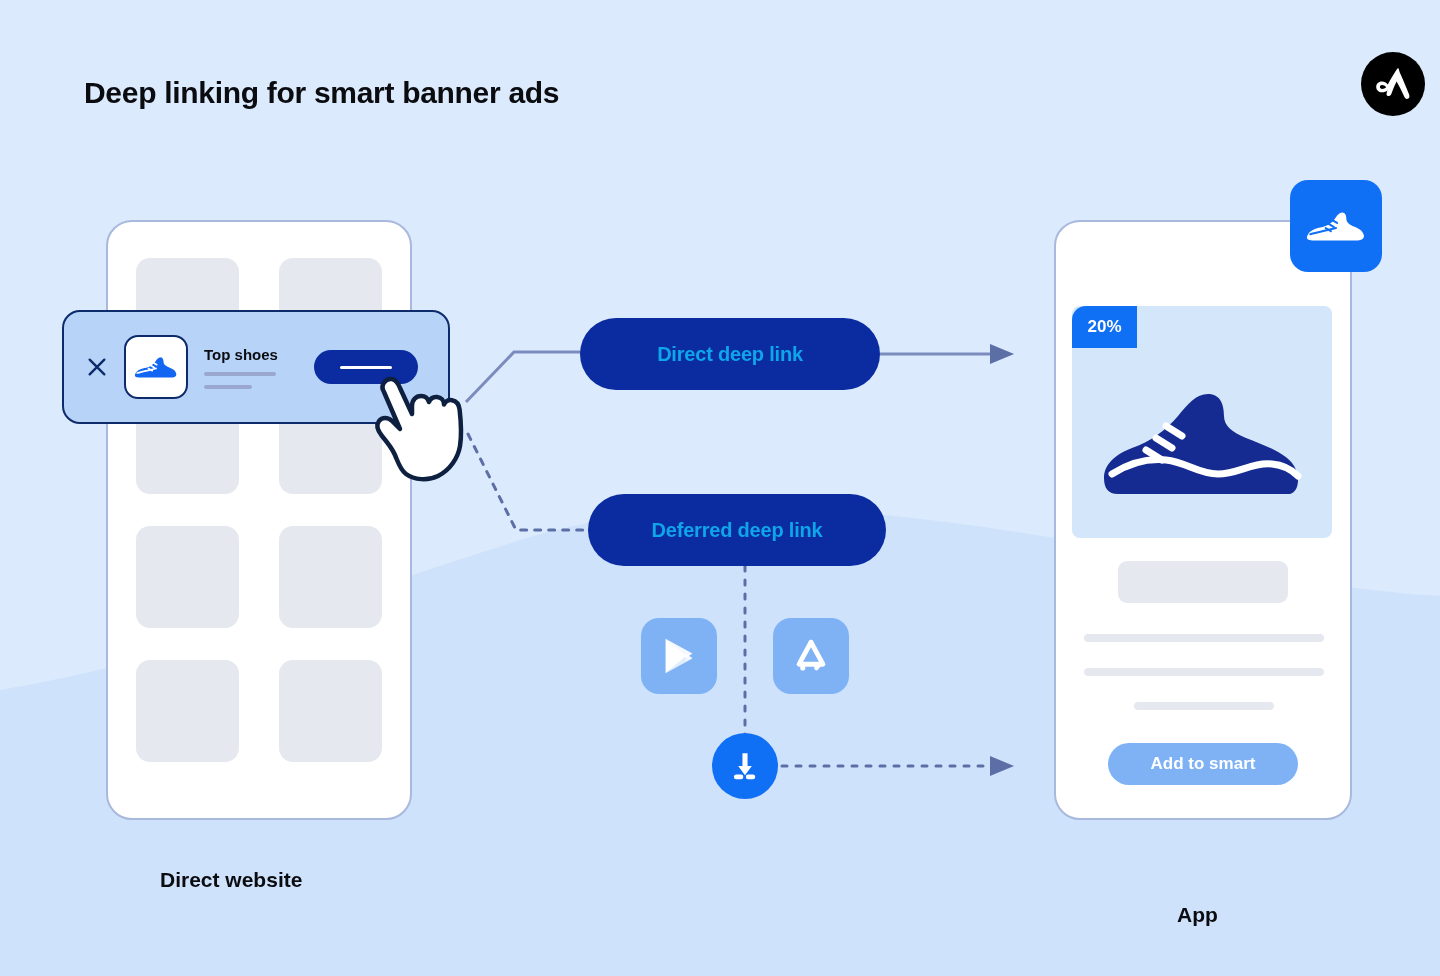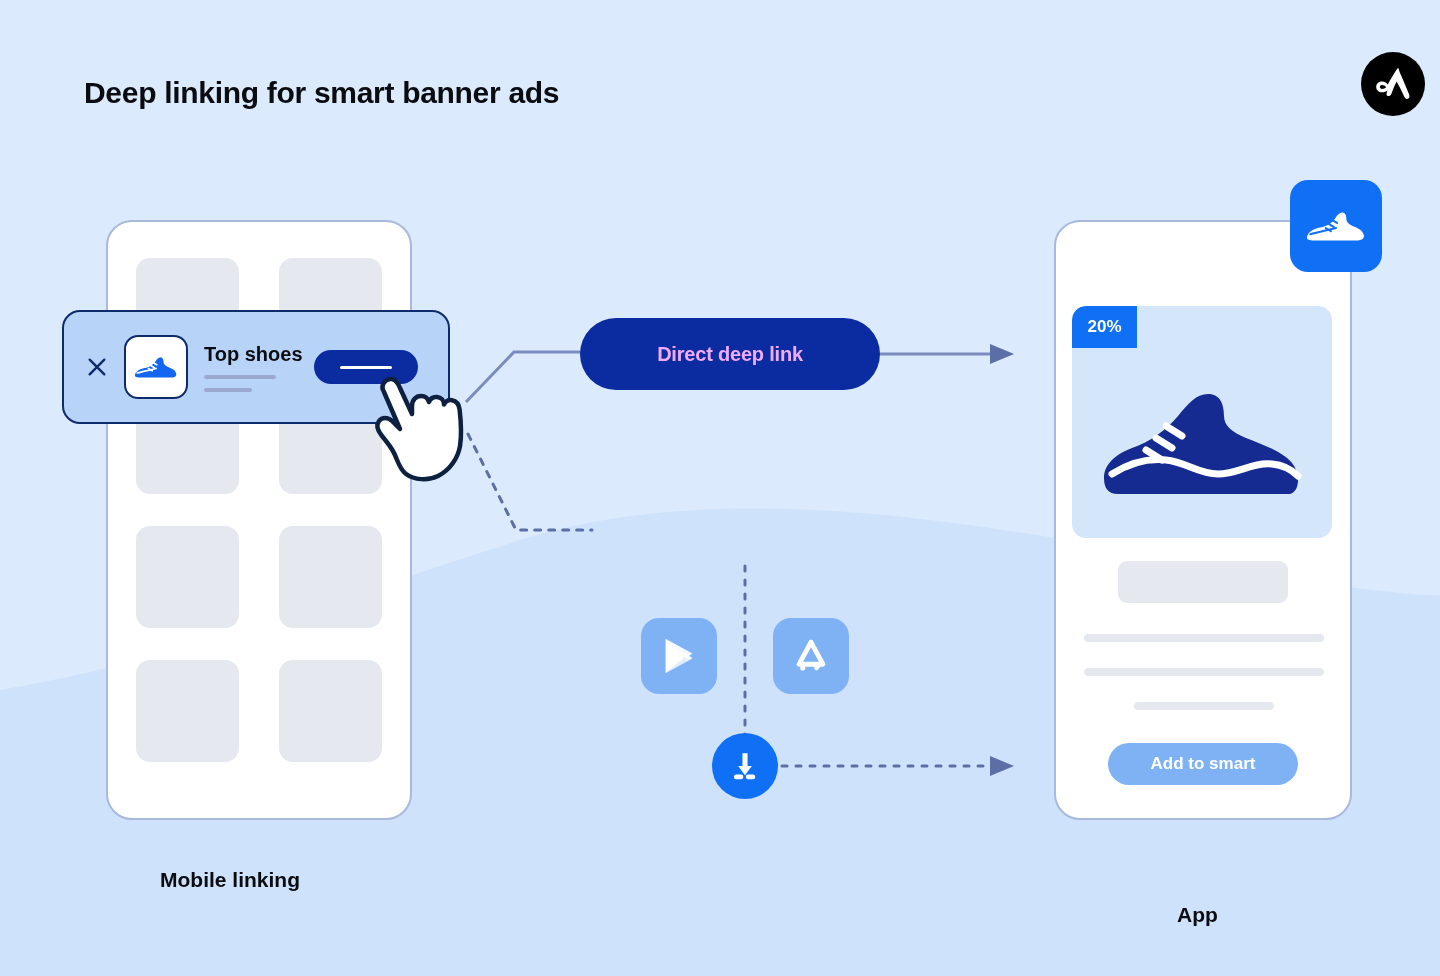--- a/index.html
+++ b/index.html
@@ -119,21 +119,21 @@
     align-items: center;
     justify-content: center;
     flex: 0 0 auto;
   }
   .banner-text {
     margin-left: 16px;
     flex: 0 0 auto;
     width: 100px;
   }
   .banner-title {
-    font-size: 20px;
+    font-size: 15px;
     font-weight: bold;
     color: #0b0c10;
     white-space: nowrap;
   }
   .skel-line {
     background: #9aa7cf;
     border-radius: 3px;
     height: 4px;
     margin-top: 9px;
   }
@@ -164,21 +164,21 @@
     top: 362px;
     width: 126px;
     height: 134px;
     pointer-events: none;
   }
 
   
   .pill {
     position: absolute;
     background: #0b2ba0;
-    color: #f0abfc;
+    color: #0ea5e9;
     border-radius: 36px;
     display: flex;
     align-items: center;
     justify-content: center;
     font-size: 20px;
     font-weight: bold;
     letter-spacing: -0.2px;
     white-space: nowrap;
   }
   .pill-direct {
@@ -244,21 +244,21 @@
     justify-content: center;
     z-index: 5;
   }
   .product-card {
     position: absolute;
     left: 1072px;
     top: 306px;
     width: 260px;
     height: 232px;
     background: #d3e6fa;
-    border-radius: 14px;
+    border-radius: 8px;
     overflow: hidden;
   }
   .discount-badge {
     position: absolute;
     left: 0;
     top: 0;
     width: 65px;
     height: 42px;
     background: #1070f5;
     border-top-left-radius: 14px;
@@ -384,20 +384,21 @@
     <div class="banner-cta">
       <div class="banner-cta-bar"></div>
     </div>
   </div>
 
   <svg class="cursor-hand" viewBox="0 0 126 134">
     <path d="M22 30 C18 24 23 16 30 17 C34 17.6 36 21 38 26 L50 52 L50 44 C50 38 54 34 59 34 C63 34 66 36.6 67 40 C68.4 36.6 71.4 34.6 75 35 C79 35.4 82 38.4 82 42.4 C83.6 39.4 86.6 37.6 90 38.2 C94.6 39 97 42.6 97.6 47.6 C99 60 100 72 98 84 C96 96 88 108 76 114 C66 119 52 118 44 112 C38 107.6 36 100 33 93 C30 86 25 80 20 74 C16 69 14 63 17 59 C20 55 26 55 30 59 L38 67 Z" fill="#ffffff" stroke="#0d2040" stroke-width="4.5" stroke-linejoin="round"></path>
   </svg>
 
   <div class="pill pill-direct">Direct deep link</div>
+  <div class="pill pill-deferred">Deferred deep link</div>
 
   <div class="store-icon store-play">
     <svg viewBox="0 0 48 48" width="46" height="46">
       <path d="M10 6 L10 42 L31 24 Z" fill="#ffffff"></path>
       <path d="M10 6 L38 21.5 L31.5 26 Z" fill="#ffffff" opacity="0.92"></path>
       <path d="M10 42 L38 26.5 L31.5 22 Z" fill="#ffffff" opacity="0.78"></path>
       <path d="M31.5 22 L38 25.8 L31.5 29.5 Z" fill="#ffffff" opacity="0.6"></path>
     </svg>
   </div>
   <div class="store-icon store-appstore">
@@ -443,16 +444,16 @@
       <path d="M18 106 C34 96 52 90 72 92 C92 94 104 106 124 106 C144 106 158 94 178 96 C190 97 198 102 204 108" stroke="#ffffff" stroke-width="7" fill="none" stroke-linecap="round"></path>
     </svg>
   </div>
 
   <div class="app-block"></div>
   <div class="app-line app-line-1"></div>
   <div class="app-line app-line-2"></div>
   <div class="app-line app-line-3"></div>
   <div class="add-to-cart">Add to smart</div>
 
-  <div class="caption caption-left">Mobile linking</div>
+  <div class="caption caption-left">Direct website</div>
   <div class="caption caption-right">App</div>
 
 </div>
 
 </body></html>

